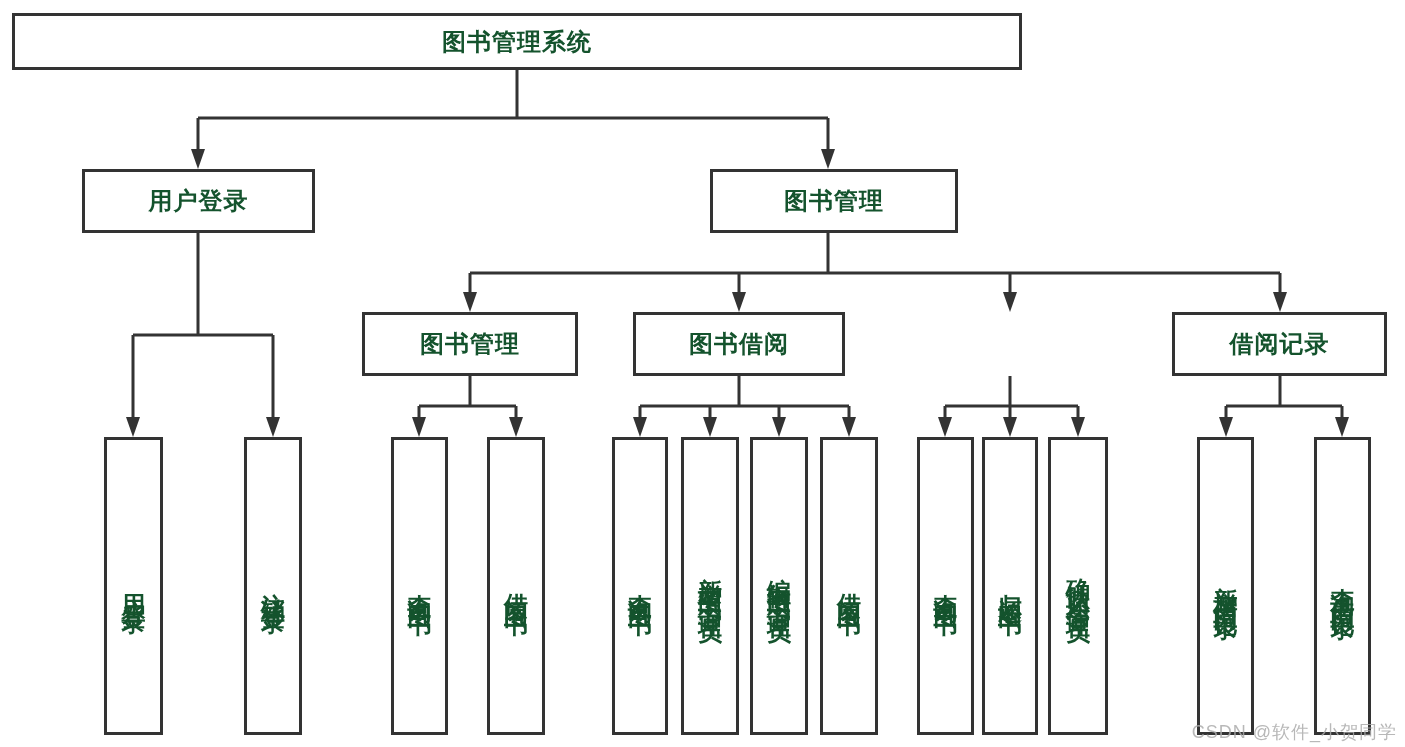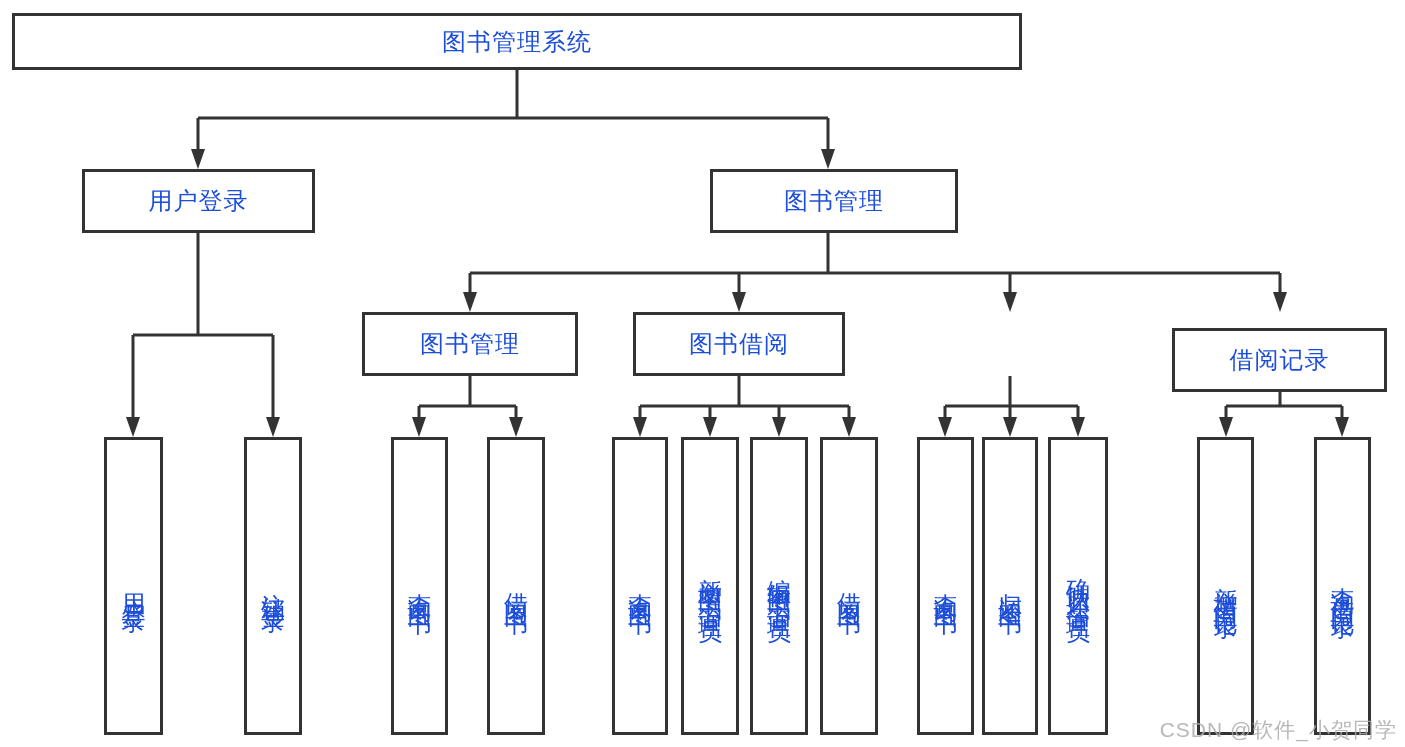--- a/index.html
+++ b/index.html
@@ -4,25 +4,25 @@
 <style>
   html,body{margin:0;padding:0;background:#ffffff;}
   body{width:1405px;height:747px;position:relative;overflow:hidden;
        font-family:"Liberation Sans","DejaVu Sans",sans-serif;}
   .canvas{position:absolute;left:0;top:0;width:1405px;height:747px;}
   svg.connectors{position:absolute;left:0;top:0;z-index:1;}
   svg.connectors path{stroke:#333333;stroke-width:3;fill:none;}
   svg.connectors polygon{fill:#333333;stroke:none;}
   .node{position:absolute;z-index:2;background:#ffffff;border:3px solid #333333;
         box-sizing:border-box;display:flex;align-items:center;justify-content:center;}
-  .node .lbl{color:#1d4ed8;font-size:24px;font-weight:400;letter-spacing:1px;white-space:nowrap;}
+  .node .lbl{color:#14532d;font-size:24px;font-weight:700;letter-spacing:1px;white-space:nowrap;}
   .node.v .lbl{writing-mode:vertical-rl;letter-spacing:6px;font-size:24px;white-space:normal;
                line-height:1;}
   .watermark{position:absolute;right:8px;bottom:3px;z-index:3;
-             color:rgba(172,172,172,0.85);font-size:21px;letter-spacing:1px;}
+             color:rgba(172,172,172,0.85);font-size:18px;letter-spacing:1px;}
 </style>
 </head>
 <body>
 
 <div class="canvas">
 
   <svg class="connectors" width="1405" height="747" viewBox="0 0 1405 747" aria-hidden="true">
 
     <path d="M517 70 V118 M198 118 H828 M198 118 V151 M828 118 V151"></path>
     <polygon points="191,149 205,149 198,169"></polygon>
@@ -68,21 +68,21 @@
   <div class="node" style="left:710px;top:169px;width:248px;height:64px">
     <span class="lbl">图书管理</span>
   </div>
 
   <div class="node" style="left:362px;top:312px;width:216px;height:64px">
     <span class="lbl">图书管理</span>
   </div>
   <div class="node" style="left:633px;top:312px;width:212px;height:64px">
     <span class="lbl">图书借阅</span>
   </div>
-  <div class="node" style="left:1172px;top:328px;width:215px;height:64px">
+  <div class="node" style="left:1172px;top:312px;width:215px;height:64px">
     <span class="lbl">借阅记录</span>
   </div>
 
   <div class="node v" style="left:104px;top:437px;width:59px;height:298px">
     <span class="lbl">用户登录</span>
   </div>
   <div class="node v" style="left:244px;top:437px;width:58px;height:298px">
     <span class="lbl">注销登录</span>
   </div>
 

